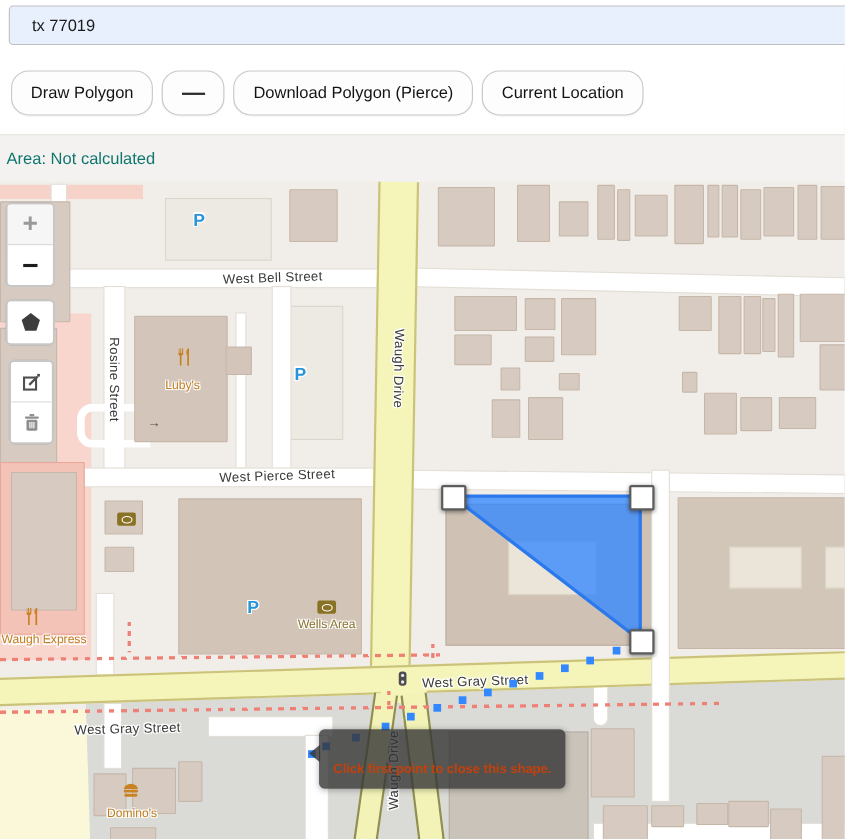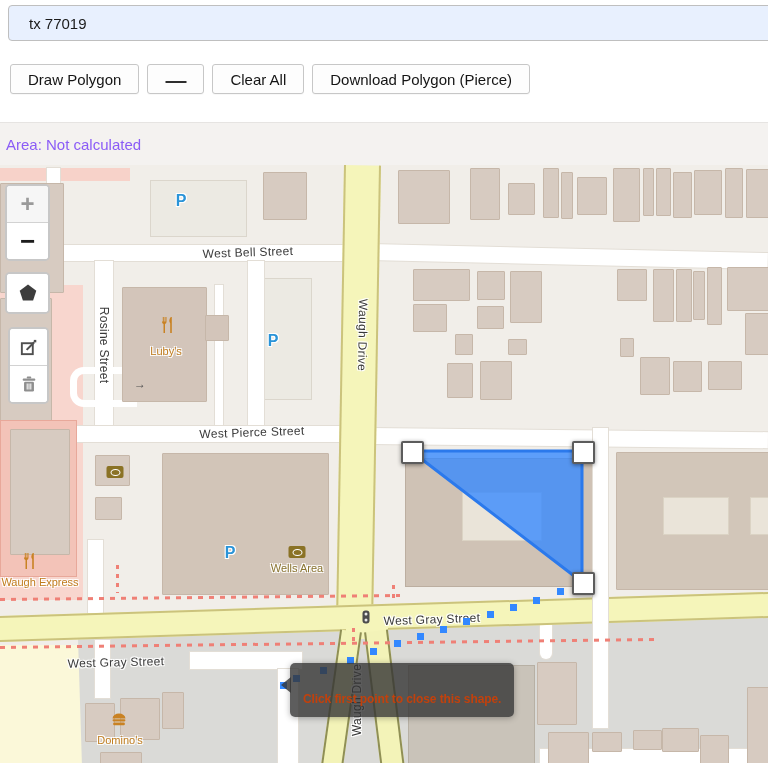--- a/index.html
+++ b/index.html
@@ -5,28 +5,28 @@
   html,body{margin:0;padding:0}
   body{width:768px;height:763px;overflow:hidden;background:#fff;
        font-family:"Liberation Sans","DejaVu Sans",sans-serif;position:relative}
   .abs{position:absolute}
   
   #searchbar{position:absolute;left:0;top:0;width:768px;height:56px;background:#fff}
   #search-input{position:absolute;left:8px;top:5px;width:736px;height:24px;
     background:#e8f0fe;border:1px solid #bfbfbf;border-radius:4px;
     font:15px "Liberation Sans",sans-serif;color:#1b1b1b;padding:5px 10px 5px 20px}
   #btnrow{position:absolute;left:0;top:64px;width:768px;height:50px;display:flex;align-items:flex-start}
-  .tbtn{margin-left:8px;height:30px;background:#fdfdfd;border:1px solid #c7c7c7;border-radius:3px;
+  .tbtn{margin-left:8px;height:41px;background:#fdfdfd;border:1px solid #c7c7c7;border-radius:16px;
     font:15px "Liberation Sans",sans-serif;color:#141414;padding:0 17px;display:flex;
     align-items:center;white-space:nowrap;cursor:pointer;box-shadow:0 1px 1px rgba(0,0,0,.03)}
   .tbtn:first-child{margin-left:10px}
   .dashlabel{font-size:21px;font-weight:bold;color:#2e2e2e;line-height:1}
   #statusbar{position:absolute;left:0;top:122px;width:768px;height:43px;background:#f4f2f0;
     border-top:1px solid #e6e4e2;display:flex;align-items:center}
-  #area-text{font:15px "Liberation Sans",sans-serif;color:#8b5cf6;margin-left:6px}
+  #area-text{font:15px "Liberation Sans",sans-serif;color:#0f766e;margin-left:6px}
   
   #map{position:absolute;left:0;top:165px;width:768px;height:598px;overflow:hidden;background:#f1eee9}
   .bld{background:#d7cbc1;border:1px solid #c6b7a9;border-radius:1px;z-index:3}
   .bldD{background:#cfc2b5;border:1px solid #bcaea0;z-index:3}
   .bldI{background:#eae4d9;border:1px solid #dbd3c4;z-index:3}
   .lot{background:#eceae3;border:1px solid #dbd6cc;z-index:1}
   .wroad{background:#fff;box-shadow:0 0 0 1px #e3ded6;z-index:2}
   .yroad{background:#f5f5ba;z-index:3}
   .rdash{z-index:4;background:repeating-linear-gradient(90deg,#ef8076 0 5px,transparent 5px 11px)}
   .rdashv{z-index:4;background:repeating-linear-gradient(180deg,#ef8076 0 4px,transparent 4px 9px)}
@@ -64,22 +64,22 @@
 
 <div id="searchbar">
   <input id="search-input" value="tx 77019" style="">
 </div>
 
 <div id="btnrow">
   <button class="tbtn">Draw Polygon</button>
   <button class="tbtn">
       <span class="dashlabel">—</span>
     </button>
-  <button class="tbtn">Clear All</button>
   <button class="tbtn">Download Polygon (Pierce)</button>
+  <button class="tbtn">Current Location</button>
 </div>
 
 <div id="statusbar">
   <span id="area-text">Area: Not calculated</span>
 </div>
 
 <div id="map">
 
   <div class="abs" style="left:0;top:3px;width:130px;height:13px;background:#f7d2c9;z-index:0"></div>
   <div class="abs" style="left:0;top:120px;width:83px;height:315px;background:#f8d6ce;z-index:0"></div>

